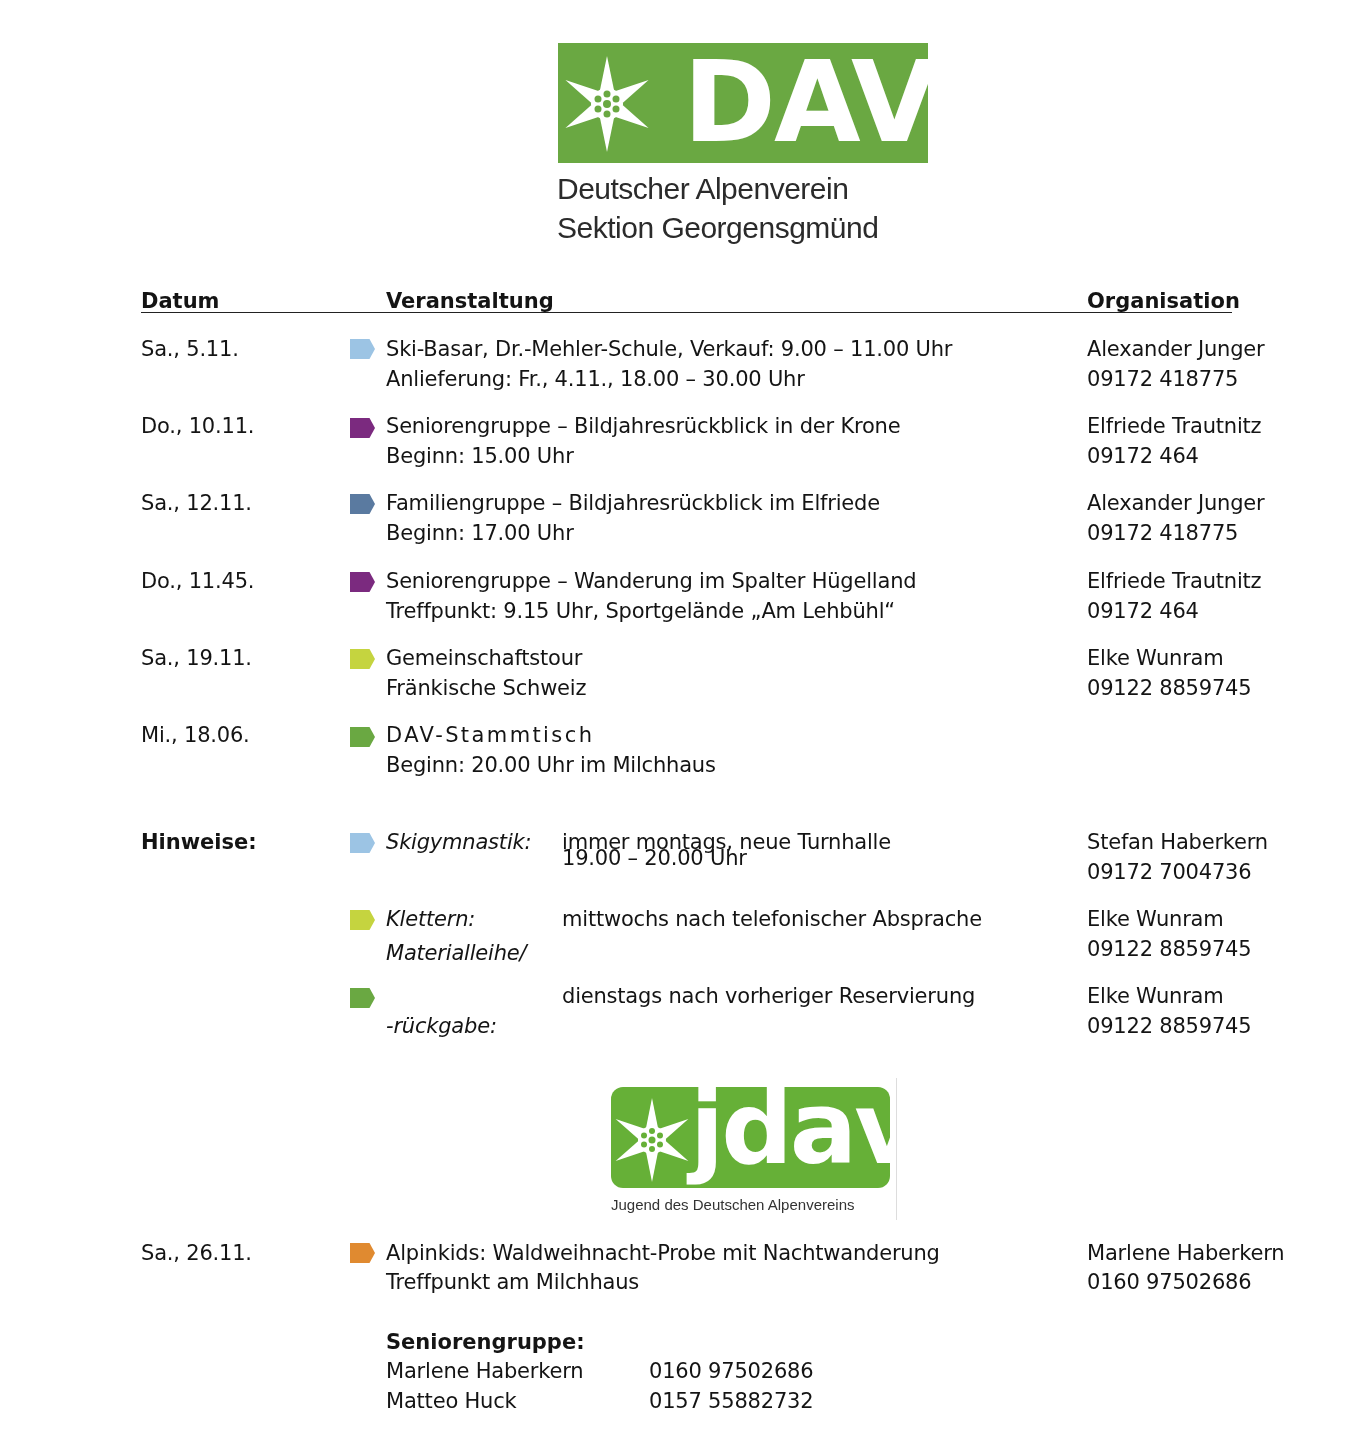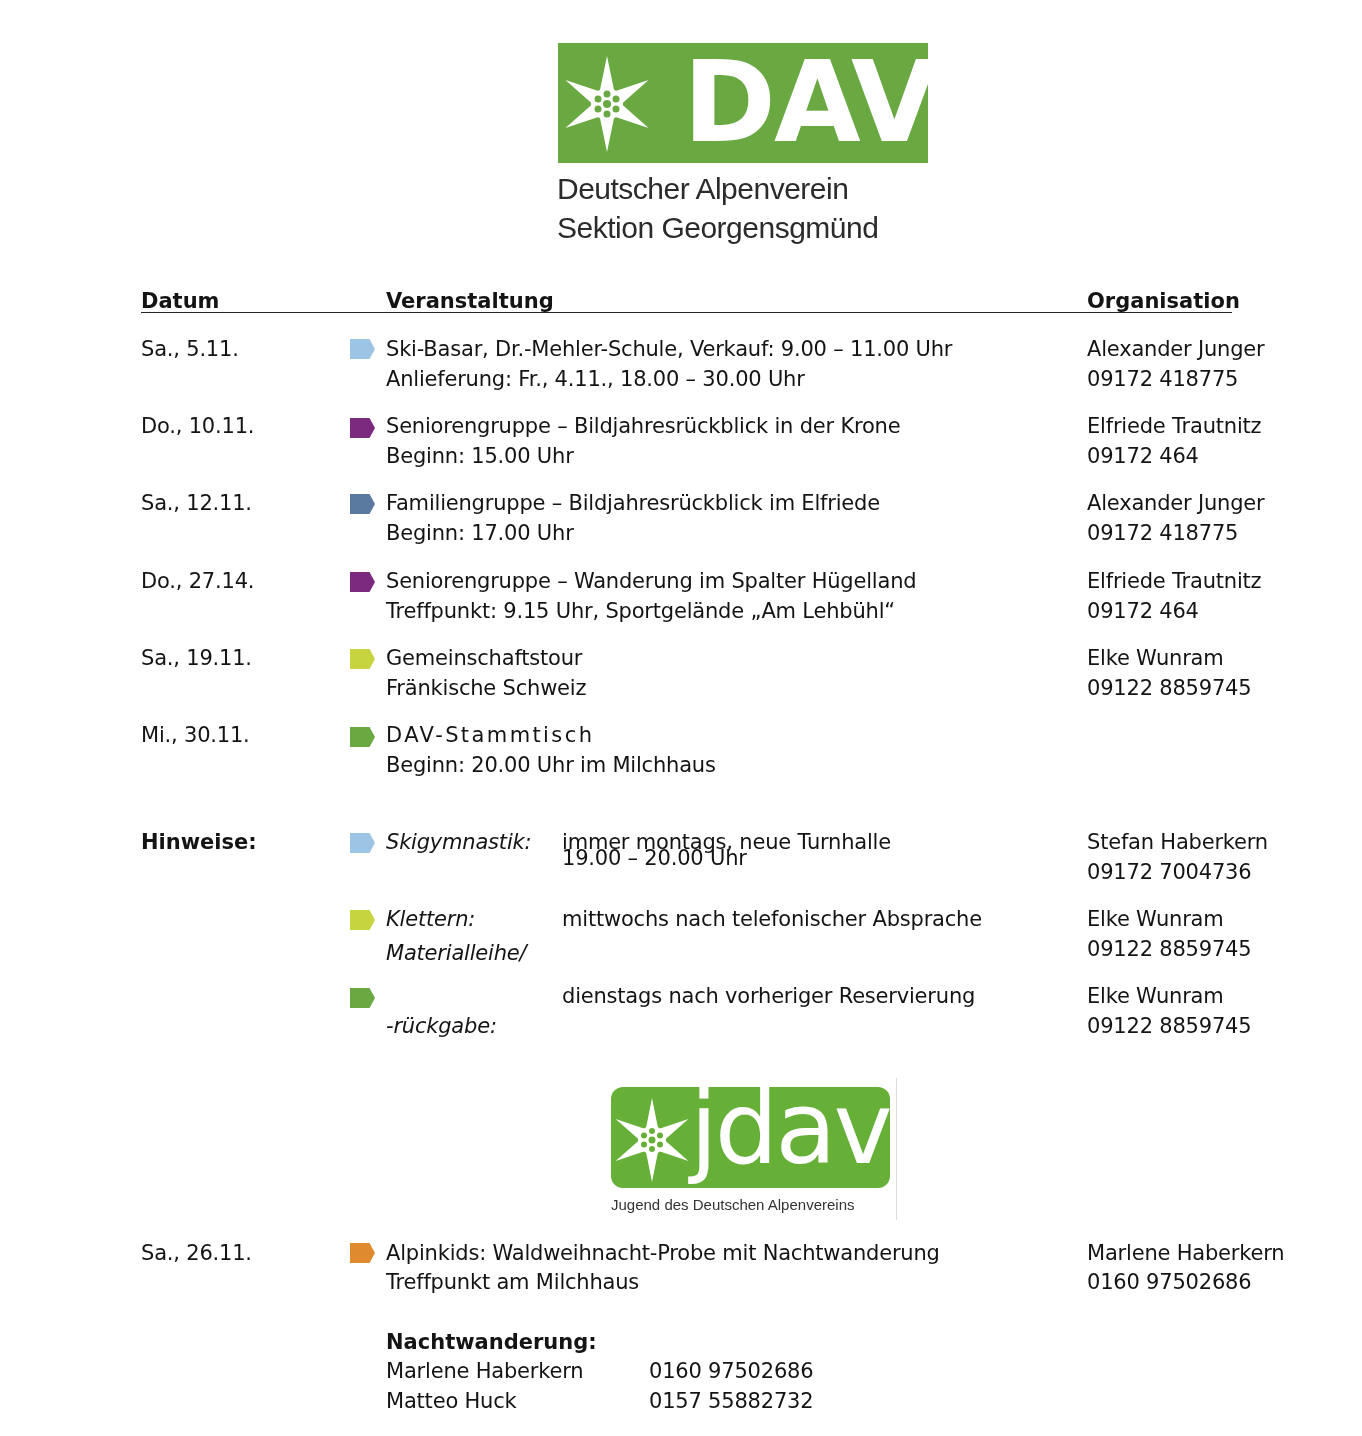--- a/index.html
+++ b/index.html
@@ -30,21 +30,21 @@
   .dav-sub {
     position: absolute; left: 557px; font-size: 30px; color: #2b2b2b; white-space: nowrap;
     letter-spacing: -0.5px; font-family: "Liberation Sans", sans-serif;
   }
   
   .jdav-box {
     position: absolute; left: 611px; top: 1087px; width: 279px; height: 101px;
     background: #66b037; border-radius: 12px;
   }
   .jdav-letters {
-    position: absolute; left: 690px; top: 1074px; font-size: 100px; font-weight: normal;
+    position: absolute; left: 690px; top: 1074px; font-size: 100px; font-weight: bold;
     color: #ffffff; line-height: 110px; letter-spacing: -3px; font-family: "DejaVu Sans", sans-serif;
   }
   .jdav-sub {
     position: absolute; left: 611px; top: 1196px; font-size: 15px; color: #333;
     white-space: nowrap; font-family: "Liberation Sans", sans-serif;
   }
   .jdav-rule { position: absolute; left: 896px; top: 1078px; width: 1px; height: 142px; background: #dddddd; }
   .header-line { position: absolute; left: 141px; top: 312px; width: 1091px; height: 1px; background: #222; }
   .spaced { letter-spacing: 2.4px; }
 </style>
@@ -108,39 +108,39 @@
   <div>
     <div class="abs txt" style="left:141px;top:488px">Sa., 12.11.</div>
     <div class="tag" style="left:350px;top:494px;background:#5a7aa0"></div>
     <div class="abs txt" style="left:386px;top:488px">Familiengruppe – Bildjahresrückblick im Elfriede</div>
     <div class="abs txt" style="left:386px;top:518px">Beginn: 17.00 Uhr</div>
     <div class="abs txt" style="left:1087px;top:488px">Alexander Junger</div>
     <div class="abs txt" style="left:1087px;top:518px">09172 418775</div>
   </div>
 
   <div>
-    <div class="abs txt" style="left:141px;top:566px">Do., 27.14.</div>
+    <div class="abs txt" style="left:141px;top:566px">Do., 11.45.</div>
     <div class="tag" style="left:350px;top:572px;background:#7b2a7f"></div>
     <div class="abs txt" style="left:386px;top:566px">Seniorengruppe – Wanderung im Spalter Hügelland</div>
     <div class="abs txt" style="left:386px;top:596px">Treffpunkt: 9.15 Uhr, Sportgelände „Am Lehbühl“</div>
     <div class="abs txt" style="left:1087px;top:566px">Elfriede Trautnitz</div>
     <div class="abs txt" style="left:1087px;top:596px">09172 464</div>
   </div>
 
   <div>
     <div class="abs txt" style="left:141px;top:643px">Sa., 19.11.</div>
     <div class="tag" style="left:350px;top:649px;background:#c5d43f"></div>
     <div class="abs txt" style="left:386px;top:643px">Gemeinschaftstour</div>
     <div class="abs txt" style="left:386px;top:673px">Fränkische Schweiz</div>
     <div class="abs txt" style="left:1087px;top:643px">Elke Wunram</div>
     <div class="abs txt" style="left:1087px;top:673px">09122 8859745</div>
   </div>
 
   <div>
-    <div class="abs txt" style="left:141px;top:720px">Mi., 30.11.</div>
+    <div class="abs txt" style="left:141px;top:720px">Mi., 18.06.</div>
     <div class="tag" style="left:350px;top:727px;background:#6aa842"></div>
     <div class="abs txt spaced" style="left:386px;top:720px">DAV-Stammtisch</div>
     <div class="abs txt" style="left:386px;top:750px">Beginn: 20.00 Uhr im Milchhaus</div>
   </div>
 </div>
 
 <div>
   <div class="abs hdr" style="left:141px;top:827px">Hinweise:</div>
 
   <div>
@@ -200,18 +200,18 @@
 <div>
   <div class="abs txt" style="left:141px;top:1238px">Sa., 26.11.</div>
   <div class="tag" style="left:350px;top:1243px;background:#e08a30"></div>
   <div class="abs txt" style="left:386px;top:1238px">Alpinkids: Waldweihnacht-Probe mit Nachtwanderung</div>
   <div class="abs txt" style="left:386px;top:1267px">Treffpunkt am Milchhaus</div>
   <div class="abs txt" style="left:1087px;top:1238px">Marlene Haberkern</div>
   <div class="abs txt" style="left:1087px;top:1267px">0160 97502686</div>
 </div>
 
 <div>
-  <div class="abs hdr" style="left:386px;top:1327px">Nachtwanderung:</div>
+  <div class="abs hdr" style="left:386px;top:1327px">Seniorengruppe:</div>
   <div class="abs txt" style="left:386px;top:1356px">Marlene Haberkern</div>
   <div class="abs txt" style="left:649px;top:1356px">0160 97502686</div>
   <div class="abs txt" style="left:386px;top:1386px">Matteo Huck</div>
   <div class="abs txt" style="left:649px;top:1386px">0157 55882732</div>
 </div>
 
 </body></html>

